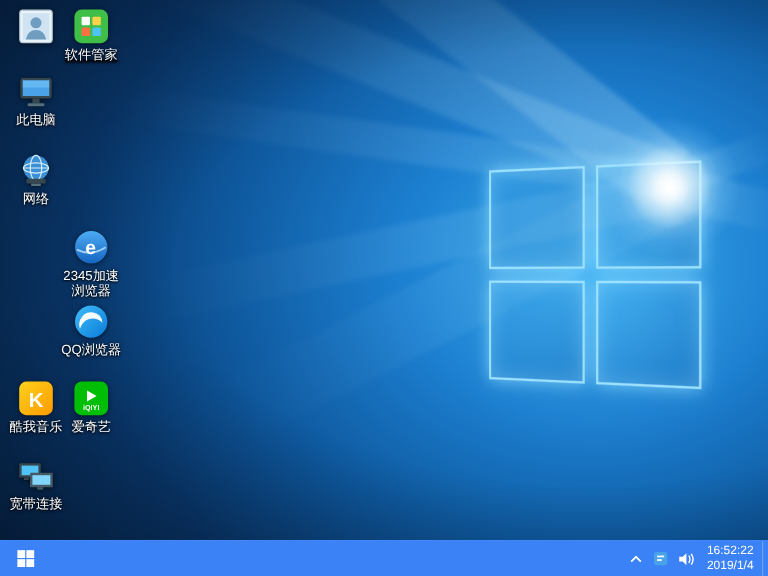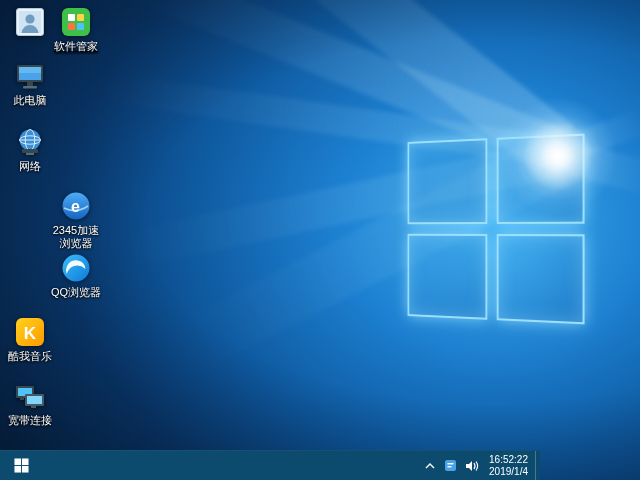--- a/index.html
+++ b/index.html
@@ -45,22 +45,22 @@
     background: radial-gradient(circle, #fff 0%, rgba(255,255,255,.5) 30%, transparent 65%); }
 
   
   .icon-cell { position:absolute; width:56px; text-align:center; cursor:pointer; z-index:2; }
   .icon-art { width:32px; height:32px; margin:0 auto; display:block;
     filter: drop-shadow(0 1px 2px rgba(0,0,0,.55)); }
   .icon-label { margin-top:2px; font-size:11px; line-height:13px; color:#fff;
     text-shadow:0 1px 2px #000, 0 0 3px rgba(0,0,0,.85); overflow-wrap:anywhere; }
 
   
-  #taskbar { position:absolute; left:0; bottom:0; width:540px; height:30px;
-    background:#0c4a6e; display:flex; align-items:stretch; z-index:10;
+  #taskbar { position:absolute; left:0; bottom:0; width:640px; height:30px;
+    background:#3b82f6; display:flex; align-items:stretch; z-index:10;
     border-top:1px solid rgba(255,255,255,.04); }
   #start-button { width:42px; display:flex; align-items:center; justify-content:center; cursor:pointer; }
   #tray { margin-left:auto; display:flex; align-items:center; }
   .tray-btn { width:21px; height:30px; display:flex; align-items:center; justify-content:center; cursor:pointer; }
   #clock { text-align:center; font-size:10px; color:#fff; line-height:12px; padding:0 7px;
     display:flex; flex-direction:column; justify-content:center; cursor:default; }
   #show-desktop { width:5px; height:30px; border-left:1px solid rgba(255,255,255,.25); cursor:pointer; }
 </style>
 </head>
 <body>
@@ -182,20 +182,28 @@
         <stop offset="0" stop-color="#3dbdf9"></stop>
             <stop offset="1" stop-color="#0c7bd8"></stop>
           </linearGradient>
         </defs>
       <circle cx="16" cy="16" r="13.5" fill="url(#qqb)"></circle>
       <path d="M6.8 14.5 q3.5-7.5 11-6 q7 1.5 7.6 8.4 q-5.2-4.6-11.2-3 q-5.4 1.4-7.6 8.2 q-1.4-4.1.2-7.6" fill="#fff" opacity=".95"></path>
     </svg>
     <div class="icon-label">QQ浏览器</div>
   </div>
 
+  <div class="icon-cell" style="left:48px; top:316px;">
+    <svg class="icon-art" viewBox="0 0 32 32">
+      <rect x="2" y="2" width="28" height="28" rx="6" fill="#00be06"></rect>
+      <path d="M12.5 9.5 l8 4.5 -8 4.5 z" fill="#fff"></path>
+      <text x="16" y="26" font-size="6" font-weight="bold" fill="#fff" text-anchor="middle">iQIYI</text>
+    </svg>
+    <div class="icon-label">爱奇艺</div>
+  </div>
 
   <div id="taskbar">
     <div id="start-button">
       <svg width="15" height="15" viewBox="0 0 16 16">
         <rect x="0.5" y="0.5" width="7" height="7" fill="#fff"></rect>
         <rect x="8.5" y="0.5" width="7" height="7" fill="#fff"></rect>
         <rect x="0.5" y="8.5" width="7" height="7" fill="#fff"></rect>
         <rect x="8.5" y="8.5" width="7" height="7" fill="#fff"></rect>
       </svg>
     </div>

